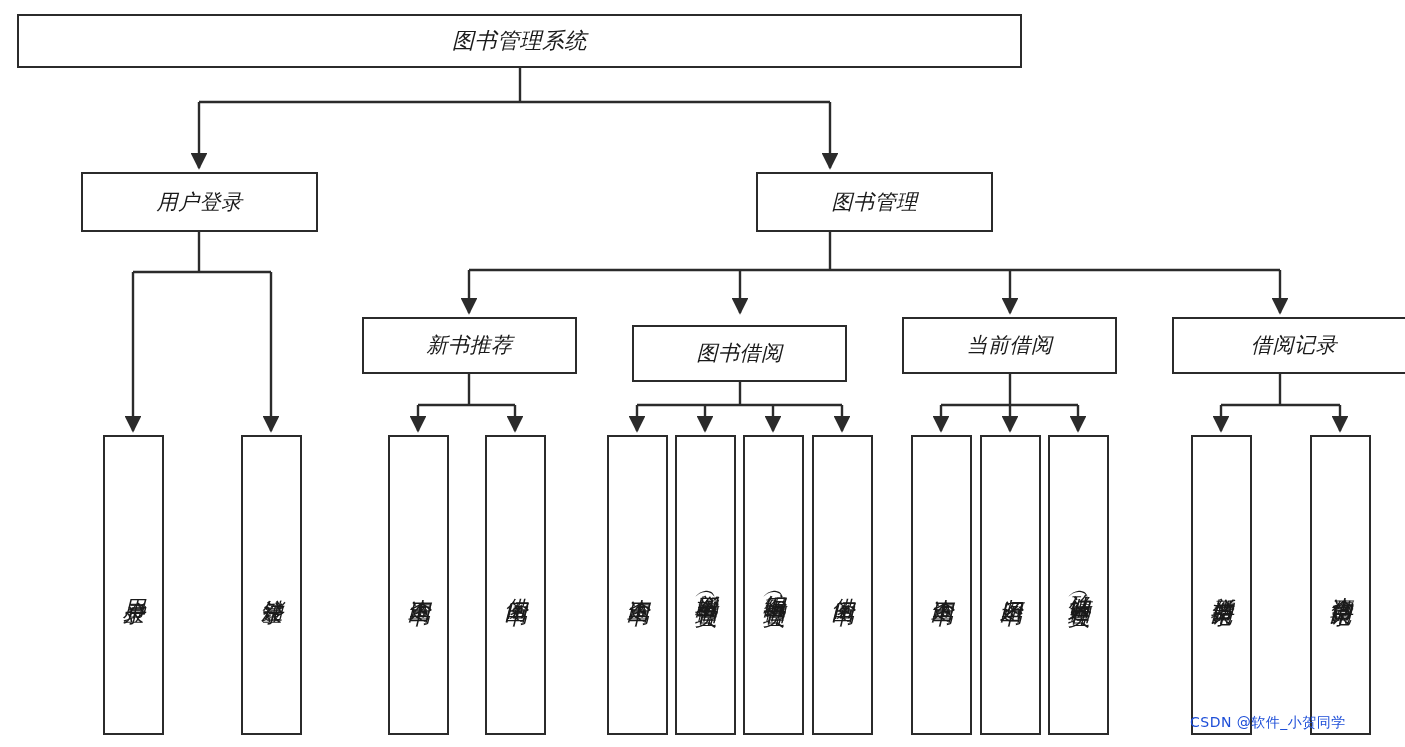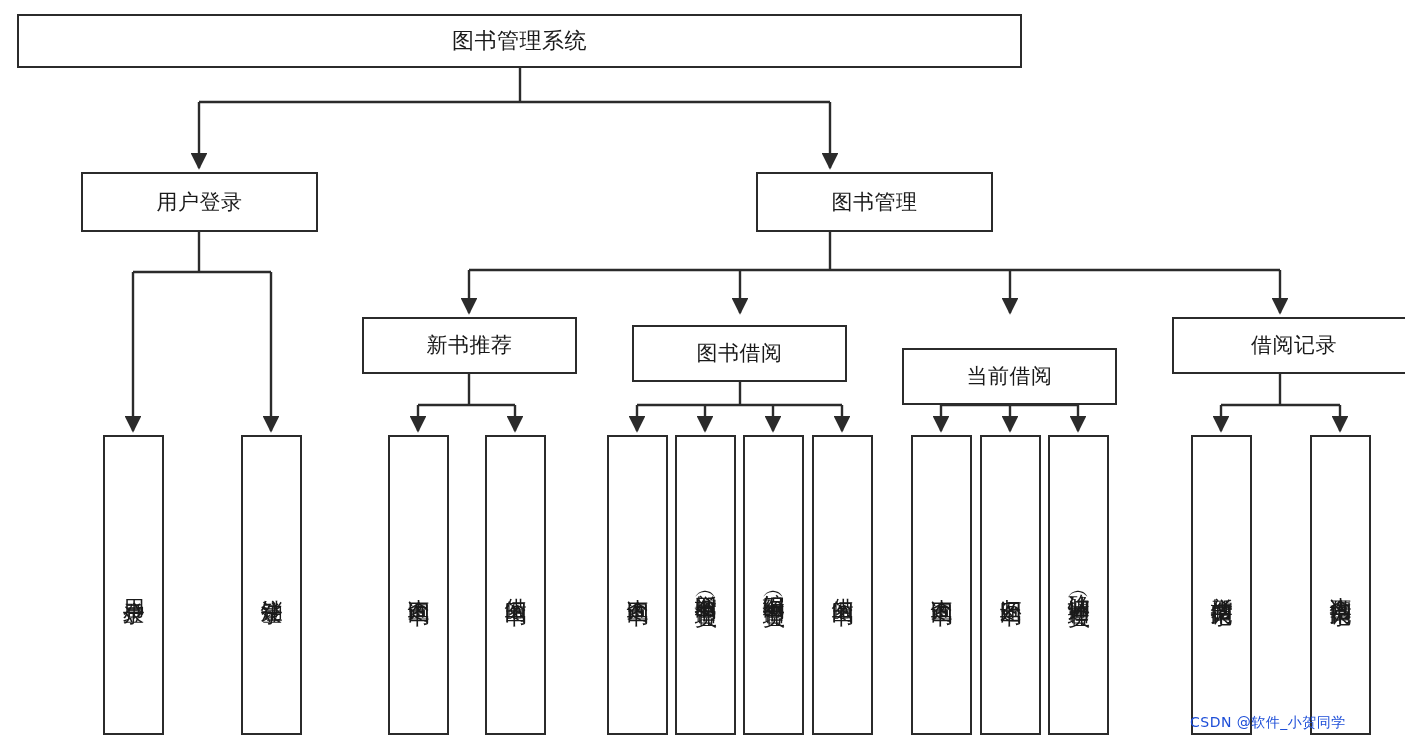--- a/index.html
+++ b/index.html
@@ -29,20 +29,21 @@
   .node {
     position: absolute;
     box-sizing: border-box;
     background: #ffffff;
     border: 2px solid #2b2b2b;
     display: flex;
     align-items: center;
     justify-content: center;
     color: #1a1a1a;
     z-index: 2;
+    font-style: italic;
   }
   .node-label {
     display: block;
     text-align: center;
     line-height: 1.18;
     white-space: nowrap;
   }
   
   .node.horiz .node-label {
     font-size: 21px;
@@ -142,21 +143,21 @@
   </div>
 
   <div class="node horiz" style="left:362px; top:317px; width:215px; height:57px;justify-content:center;">
     <span class="node-label">新书推荐</span>
   </div>
 
   <div class="node horiz" style="left:632px; top:325px; width:215px; height:57px;">
     <span class="node-label">图书借阅</span>
   </div>
 
-  <div class="node horiz" style="left:902px; top:317px; width:215px; height:57px;margin-top:31px;">
+  <div class="node horiz" style="left:902px; top:317px; width:215px; height:57px;">
     <span class="node-label">当前借阅</span>
   </div>
 
   <div class="node horiz" style="left:1172px; top:317px; width:244px; height:57px;">
     <span class="node-label">借阅记录</span>
   </div>
 
   <div class="node vert" style="left:103px; top:435px; width:61px; height:300px;">
     <span class="node-label">用户登录</span>
   </div>

